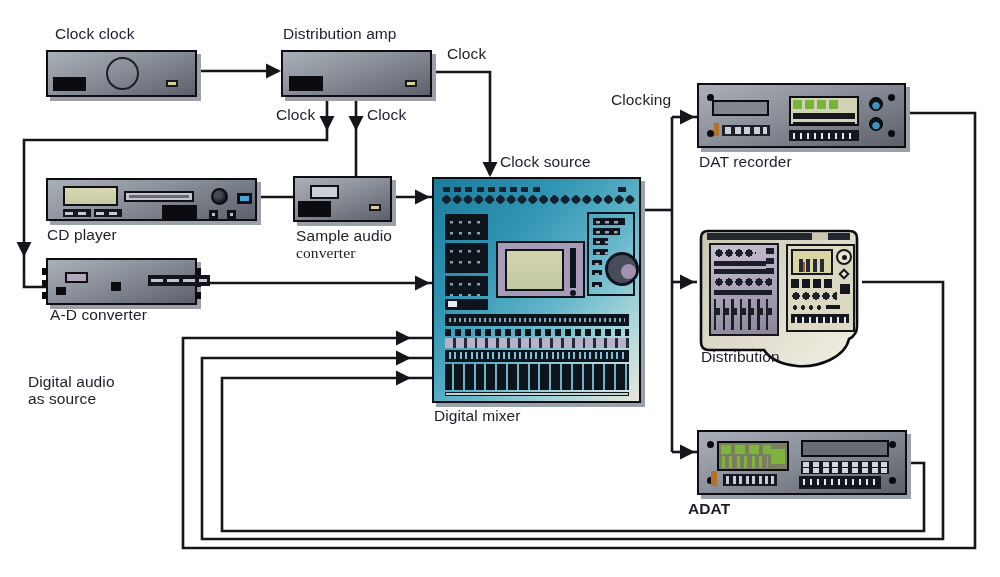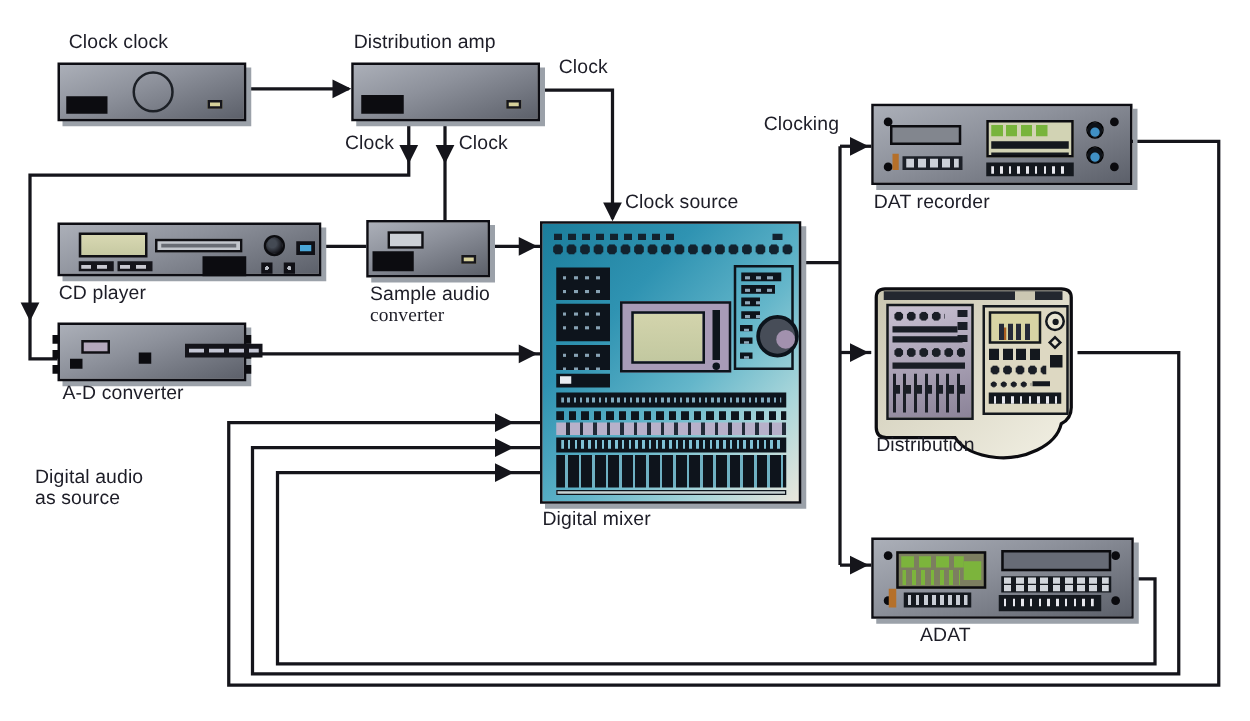--- a/index.html
+++ b/index.html
@@ -335,13 +335,13 @@
   <span style="display:block;font-family:Liberation Serif, serif;">converter</span>
 </div>
 <div class="lbl" style="left:50px;top:306px;">A-D converter</div>
 <div class="lbl" style="left:28px;top:333px;margin-top:40px;">
   <span style="display:block;">Digital audio</span>
   <span style="display:block;">as source</span>
 </div>
 <div class="lbl" style="left:434px;top:407px;">Digital mixer</div>
 <div class="lbl" style="left:699px;top:153px;">DAT recorder</div>
 <div class="lbl" style="left:701px;top:348px;">Distribution</div>
-<div class="lbl" style="left:736px;top:500px;">ADAT</div>
+<div class="lbl" style="left:688px;top:500px;font-weight:bold;">ADAT</div>
 
 </body></html>

